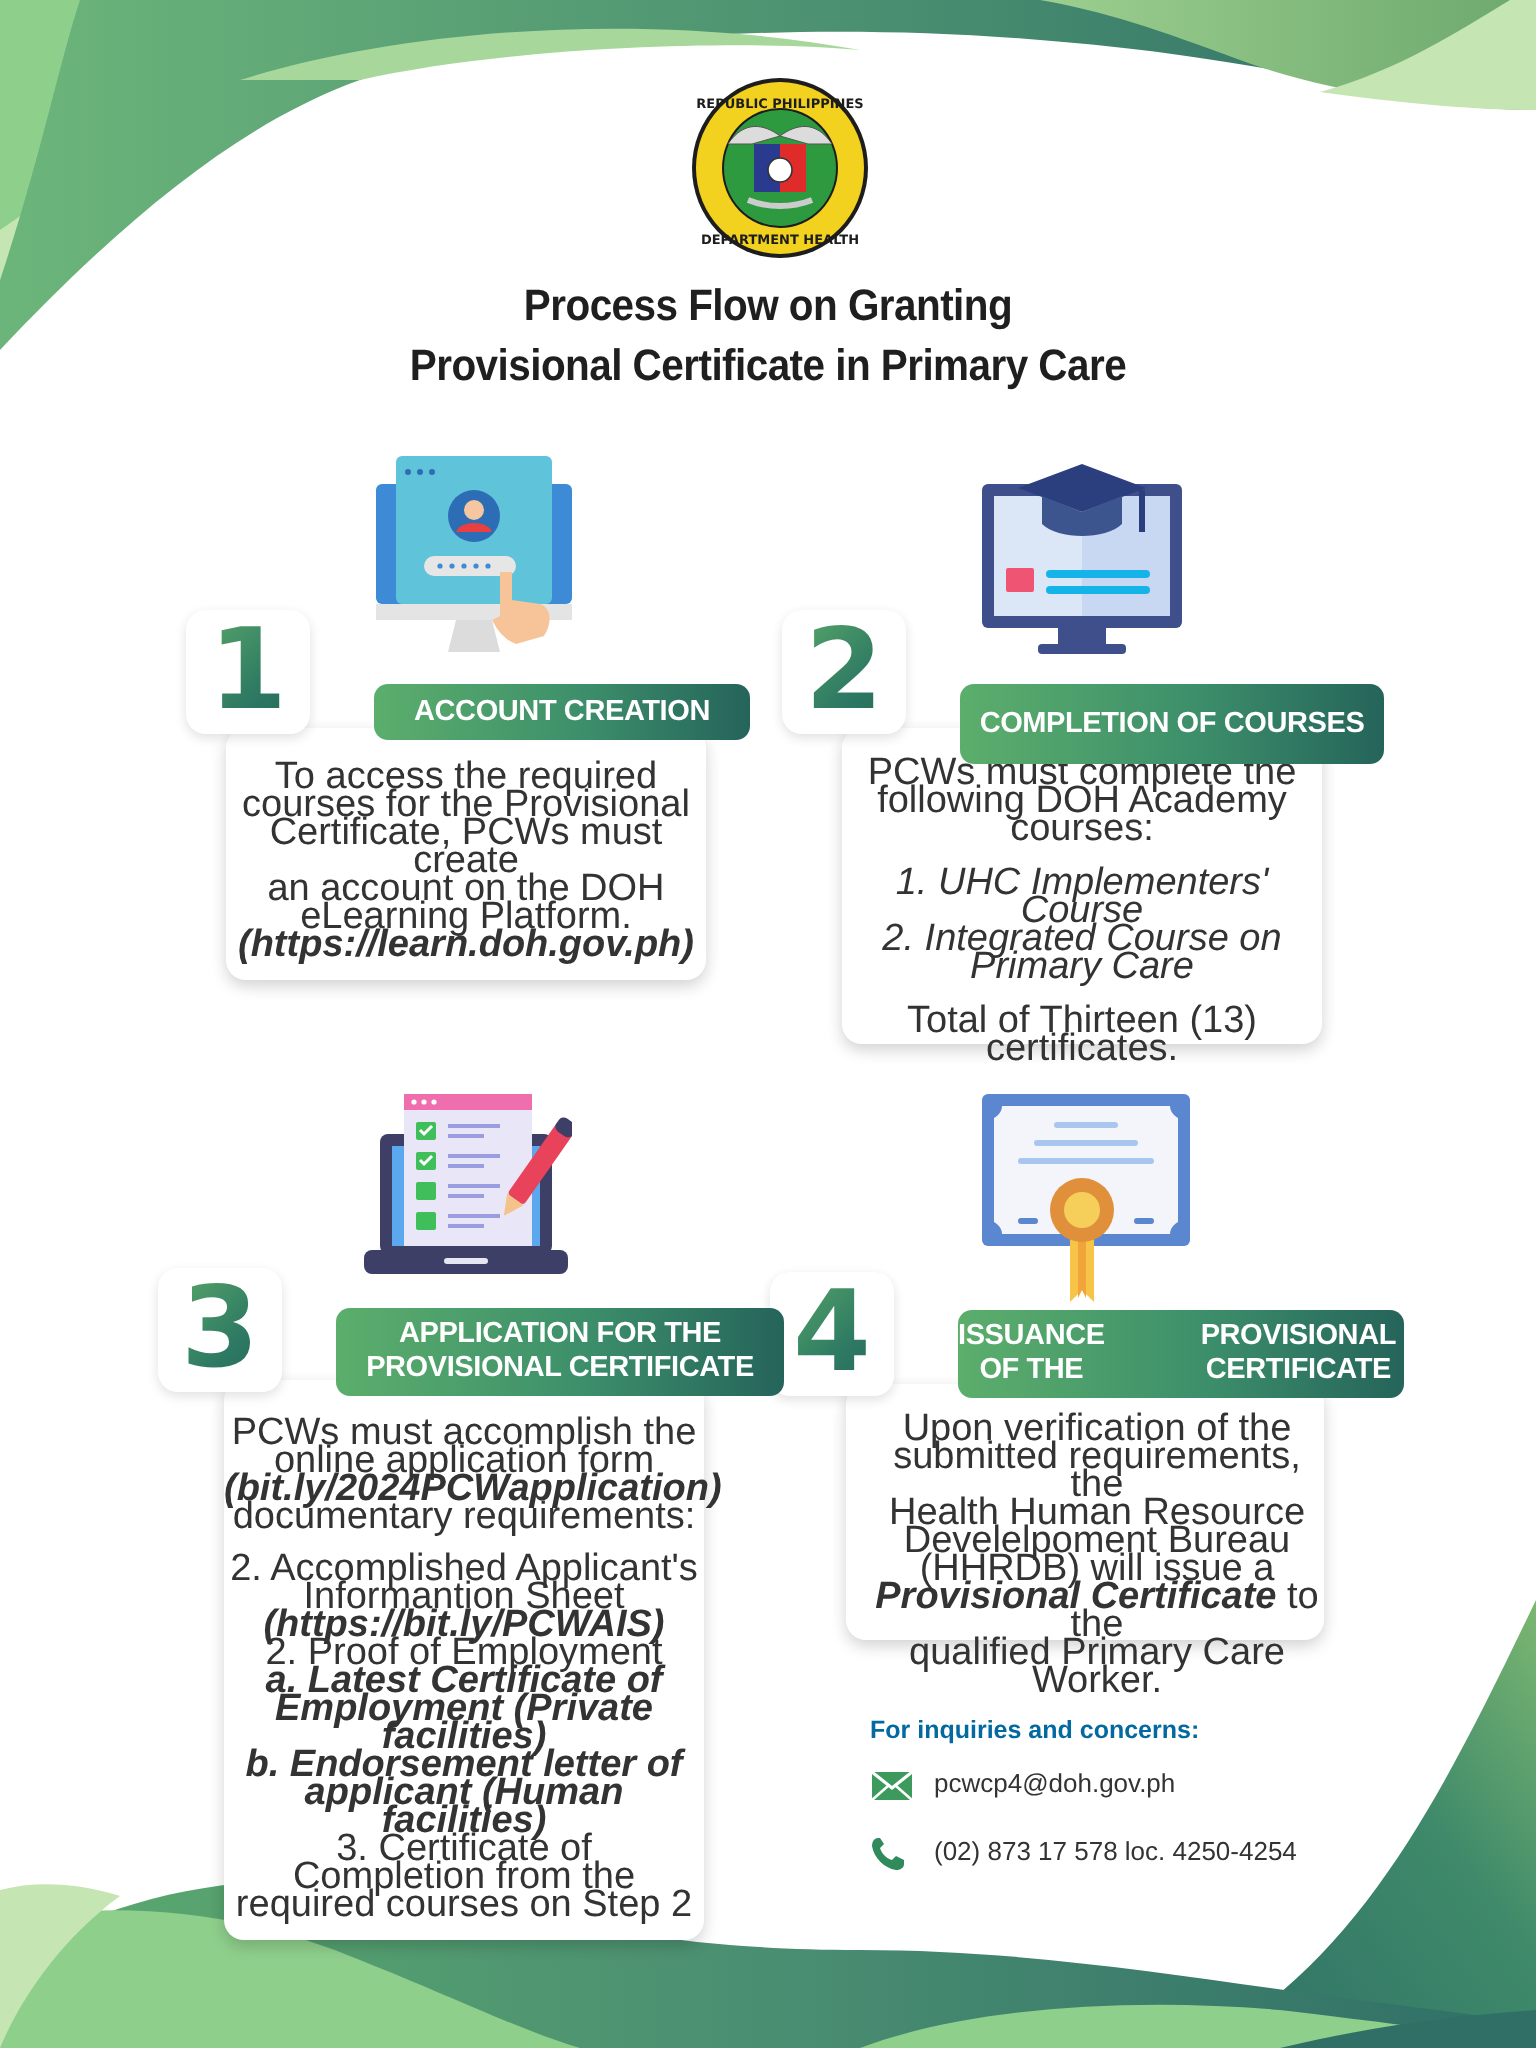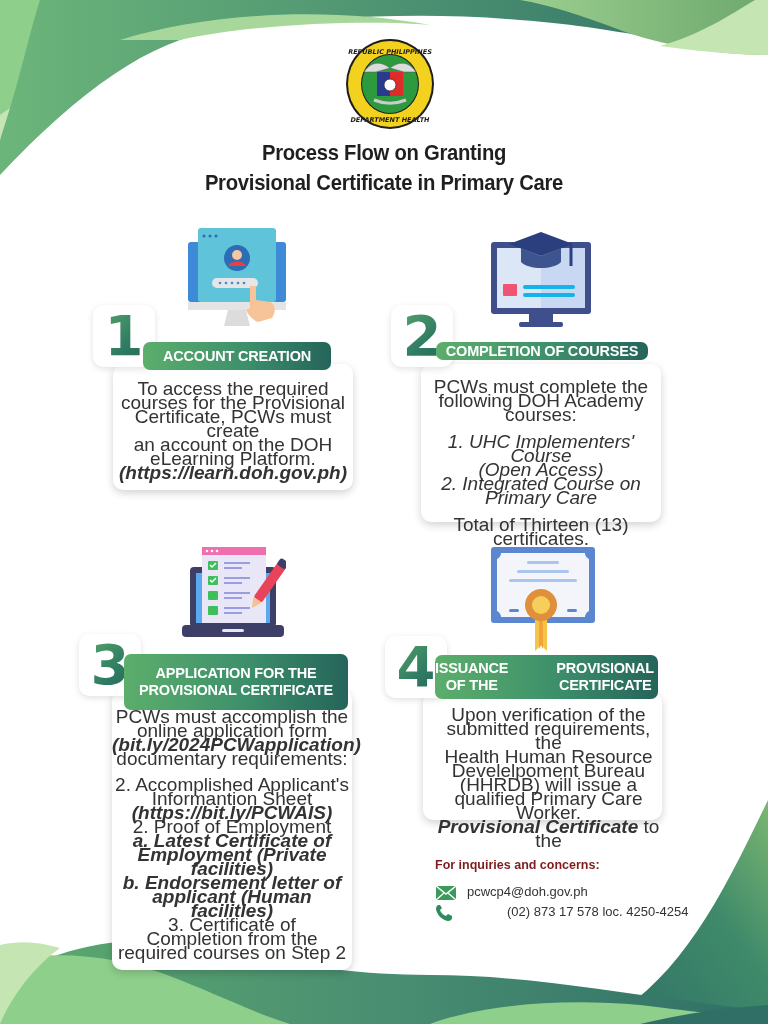--- a/index.html
+++ b/index.html
@@ -1,38 +1,38 @@
 <!DOCTYPE html>
 <html><head>
   <meta charset="utf-8">
   <style>
     * { box-sizing: border-box; margin: 0; padding: 0; }
     html, body { width: 768px; height: 1024px; overflow: hidden; background: #ffffff; }
     body { position: relative; font-family: "Liberation Sans", "DejaVu Sans", sans-serif; color: #2b2b2b; }
     .bg-svg { position: absolute; left: 0; top: 0; width: 768px; height: 1024px; z-index: 0; }
     .layer { position: absolute; z-index: 2; }
 
-    .logo { left: 344px; top: 38px; width: 92px; height: 92px; font-style: italic; }
+    .logo { left: 344px; top: 38px; width: 92px; height: 92px; }
 
     .title { left: 0; top: 138px; width: 768px; text-align: center; font-weight: bold; font-size: 22px; line-height: 30px; color: #1f1f1f; letter-spacing: -0.3px; font-family: "Liberation Sans", sans-serif; transform: scaleX(0.92); }
 
     .card { position: absolute; z-index: 2; background: #fff; border-radius: 10px; box-shadow: 0 3px 8px rgba(0,0,0,0.18); text-align: center; font-size: 19px; line-height: 14px; color: #333; font-family: "Liberation Sans Narrow", "Liberation Sans", sans-serif; }
     .card p { margin: 0; }
     .card .it { font-style: italic; }
     .card .bi { font-style: italic; font-weight: bold; }
 
     .numbox { position: absolute; z-index: 3; width: 62px; height: 62px; background: #fff; border-radius: 10px; box-shadow: 0 2px 6px rgba(0,0,0,0.12); }
     .numbox span { display: block; width: 100%; text-align: center; font-weight: bold; font-size: 56px; line-height: 62px; background: linear-gradient(135deg, #5fae6a 0%, #2e7a63 60%, #236456 100%); -webkit-background-clip: text; background-clip: text; color: transparent; font-family: "DejaVu Sans", sans-serif; }
 
-    .badge { position: absolute; z-index: 4; border-radius: 7px; background: linear-gradient(90deg, #5cae6c 0%, #3d8f6b 55%, #25645a 100%); color: #fff; font-weight: bold; font-size: 14.5px; line-height: 17px; text-align: center; display: flex; align-items: center; justify-content: center; letter-spacing: -0.2px; }
+    .badge { position: absolute; z-index: 4; border-radius: 7px; background: linear-gradient(90deg, #5cae6c 0%, #3d8f6b 55%, #25645a 100%); color: #fff; font-weight: bold; font-size: 14.5px; line-height: 17px; text-align: center; display: flex; align-items: center; justify-content: center; letter-spacing: -0.2px; margin-left: 44px; }
 
     .icon { position: absolute; z-index: 2; }
 
     .contact { left: 435px; top: 858px; width: 300px; }
-    .contact-head { font-weight: bold; font-size: 12.5px; color: #7f1d1d; }
+    .contact-head { font-weight: bold; font-size: 12.5px; color: #0369a1; }
     .contact-row { display: flex; margin-top: 12px; font-size: 13px; color: #333; }
     .contact-row .ci { width: 22px; height: 18px; margin-right: 10px; }
   </style>
 </head>
 <body>
 
 <svg class="bg-svg" viewBox="0 0 768 1024" xmlns="http://www.w3.org/2000/svg">
   <defs>
     <linearGradient id="gTop" x1="0" y1="0" x2="1" y2="0">
       <stop offset="0" stop-color="#6cb57a"></stop>
@@ -141,29 +141,28 @@
     <path d="M32,18 L32,32 C40,40 64,40 72,32 L72,18 L52,26 Z" fill="#3d558f"></path>
     <line x1="82" y1="15" x2="82" y2="36" stroke="#2b3e7e" stroke-width="3"></line>
     <rect x="14" y="54" width="14" height="12" rx="1" fill="#ef5473"></rect>
     <rect x="34" y="55" width="52" height="4" rx="2" fill="#15b4e8"></rect>
     <rect x="34" y="63" width="52" height="4" rx="2" fill="#15b4e8"></rect>
   </svg>
 </div>
 <div class="numbox" style="left:391px; top:305px;">
   <span>2</span>
 </div>
-<div class="badge" style="left:436px; top:342px; width:212px; height:18px;">
+<div class="badge" style="left:436px; top:342px; width:212px; height:40px;">
   <span>COMPLETION OF COURSES</span>
 </div>
 <div class="card" style="left:421px; top:364px; width:240px; height:158px; padding-top:16px;">
   <p>PCWs must complete the</p>
   <p>following DOH Academy courses:</p>
   <div style="height:13px"></div>
   <p class="it">1.    UHC Implementers' Course</p>
-  <p class="it">(Open Access)</p>
   <p class="it">2. Integrated Course on</p>
   <p class="it">Primary Care</p>
   <div style="height:13px"></div>
   <p>Total of Thirteen  (13) certificates.</p>
 </div>
 
 <div class="icon" style="left:182px; top:545px;">
   <svg width="104" height="96" viewBox="0 0 104 96" xmlns="http://www.w3.org/2000/svg">
     <rect x="8" y="22" width="86" height="60" rx="4" fill="#3d3f66"></rect>
     <rect x="14" y="28" width="74" height="50" fill="#5ba8ef"></rect>
@@ -191,21 +190,21 @@
     <g transform="rotate(35 86 40)">
       <rect x="81" y="14" width="10" height="44" rx="2" fill="#e8435a"></rect>
       <rect x="81" y="10" width="10" height="8" rx="3" fill="#3d3f66"></rect>
       <path d="M81,58 L91,58 L86,68 Z" fill="#f5c28a"></path>
     </g>
   </svg>
 </div>
 <div class="numbox" style="left:79px; top:634px;">
   <span>3</span>
 </div>
-<div class="badge" style="left:124px; top:654px; width:224px; height:56px; flex-direction:column;">
+<div class="badge" style="left:124px; top:654px; width:224px; height:44px; flex-direction:column;">
   <span>APPLICATION FOR THE</span>
   <span>PROVISIONAL CERTIFICATE</span>
 </div>
 <div class="card" style="left:112px; top:690px; width:240px; height:280px; padding-top:20px;">
   <p>PCWs must accomplish the</p>
   <p>online application form</p>
   <p class="bi">(bit.ly/2024PCWapplication)</p>
   <p>documentary requirements:</p>
   <div style="height:12px"></div>
   <p>2.    Accomplished Applicant's</p>
@@ -243,33 +242,33 @@
 <div class="badge" style="left:435px; top:655px; width:223px; height:44px; gap:44px;">
   <span>ISSUANCE OF THE</span>
   <span>PROVISIONAL CERTIFICATE</span>
 </div>
 <div class="card" style="left:423px; top:692px; width:239px; height:128px; padding-top:16px;padding-left:12px;">
   <p>Upon verification of the</p>
   <p>submitted requirements, the</p>
   <p>Health Human Resource</p>
   <p>Develelpoment Bureau</p>
   <p>(HHRDB) will issue a</p>
+  <p><span class="bi">Provisional Certificate</span><span> to the</span></p>
   <p>qualified Primary Care Worker.</p>
-  <p><span class="bi">Provisional Certificate</span><span> to the</span></p>
 </div>
 
 <div class="layer contact">
   <div class="contact-head">For inquiries and concerns:</div>
   <div class="contact-row">
     <svg class="ci" viewBox="0 0 22 18" xmlns="http://www.w3.org/2000/svg">
       <rect x="1" y="2" width="20" height="14" fill="#3b9a5c"></rect>
       <path d="M1,2 L11,10 L21,2" stroke="#fff" stroke-width="1.6" fill="none"></path>
       <path d="M1,16 L9,9 M21,16 L13,9" stroke="#fff" stroke-width="1.3" fill="none"></path>
     </svg>
     <span>pcwcp4@doh.gov.ph</span>
   </div>
-  <div class="contact-row" style="margin-top:2px;gap:40px;">
+  <div class="contact-row" style="margin-top:16px;">
     <svg class="ci" viewBox="0 0 22 18" xmlns="http://www.w3.org/2000/svg">
       <path d="M4,1 C2,1 1,3 1,5 C2,11 7,16 13,17 C15,17 17,16 17,14 L17,12 L13,10 L11,12 C8,11 6,9 5,6 L7,4 L5,1 Z" fill="#2f8a5c"></path>
     </svg>
     <span>(02) 873 17 578 loc. 4250-4254</span>
   </div>
 </div>
 
 </body></html>

